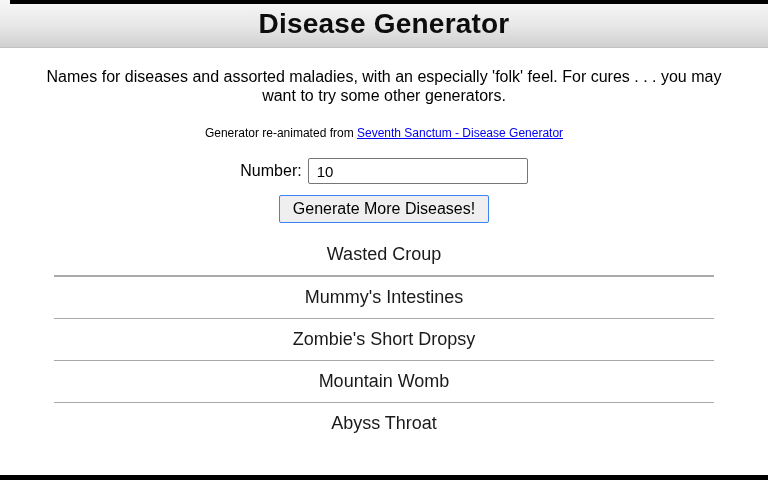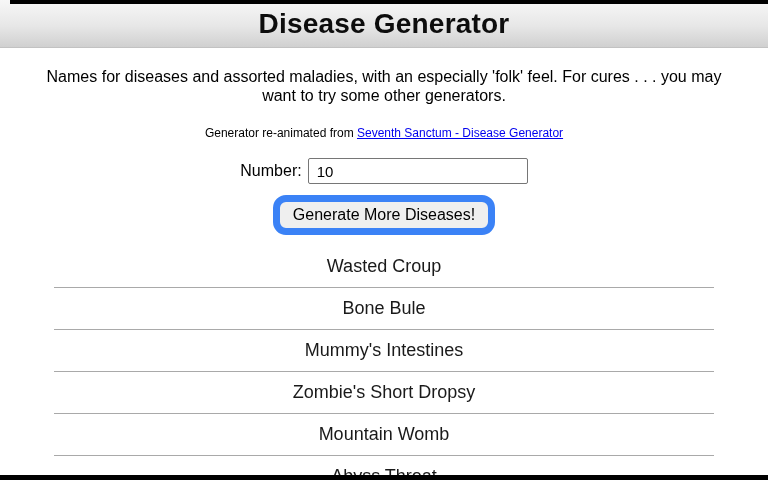--- a/index.html
+++ b/index.html
@@ -86,22 +86,22 @@
   }
   .button-row {
     margin-top: 11px;
     text-align: center;
   }
   .generate-button {
     font-family: "Liberation Sans", sans-serif;
     font-size: 16px;
     color: #000000;
     background: #efefef;
-    border: 7px solid #3b82f6;
-    border-radius: 13px;
+    border: 1px solid #3b82f6;
+    border-radius: 2px;
     padding: 4px 13px;
     cursor: pointer;
   }
   .disease-list {
     margin-top: 11px;
   }
   .disease-item {
     text-align: center;
     font-size: 18px;
     line-height: 19px;
@@ -138,21 +138,20 @@
   <input class="number-input" type="text" value="10" style="">
 </div>
 
 <div class="button-row">
   <button class="generate-button">Generate More Diseases!</button>
 </div>
 
 <div class="disease-list">
     <div class="disease-item">Wasted Croup</div>
     <hr class="divider">
-    <div class="disease-item">Bone Bule</div>
     <hr class="divider">
     <div class="disease-item">Mummy's Intestines</div>
     <hr class="divider">
     <div class="disease-item">Zombie's Short Dropsy</div>
     <hr class="divider">
     <div class="disease-item">Mountain Womb</div>
     <hr class="divider">
     <div class="disease-item">Abyss Throat</div>
   </div>
 

